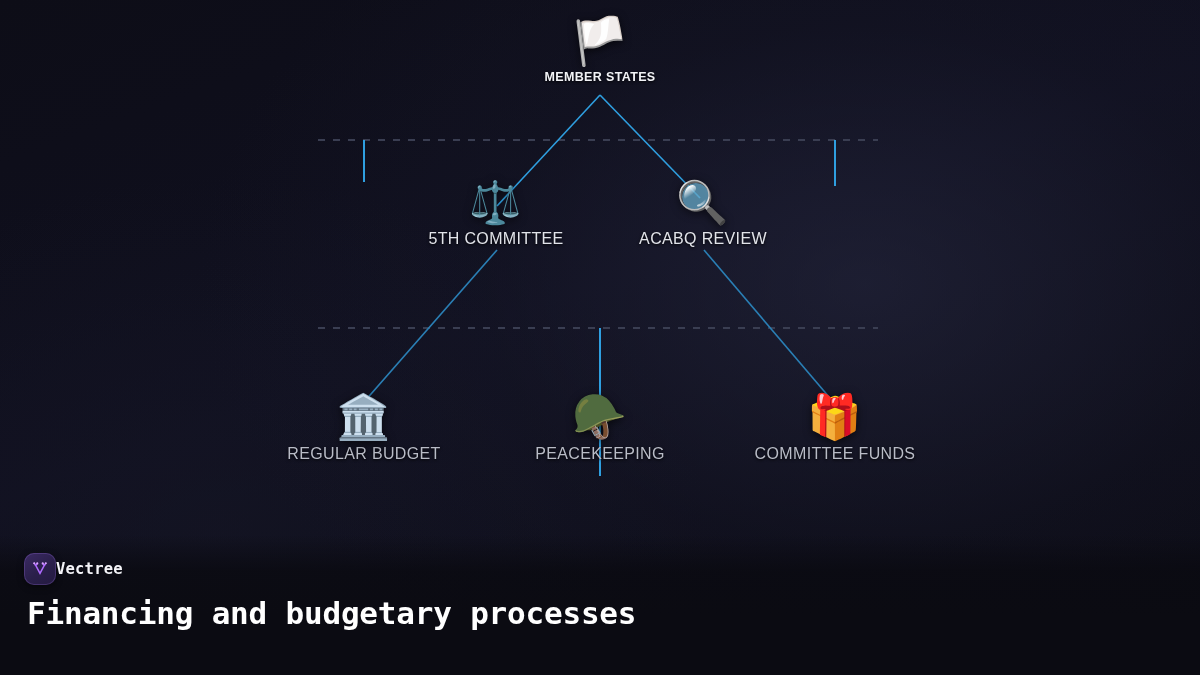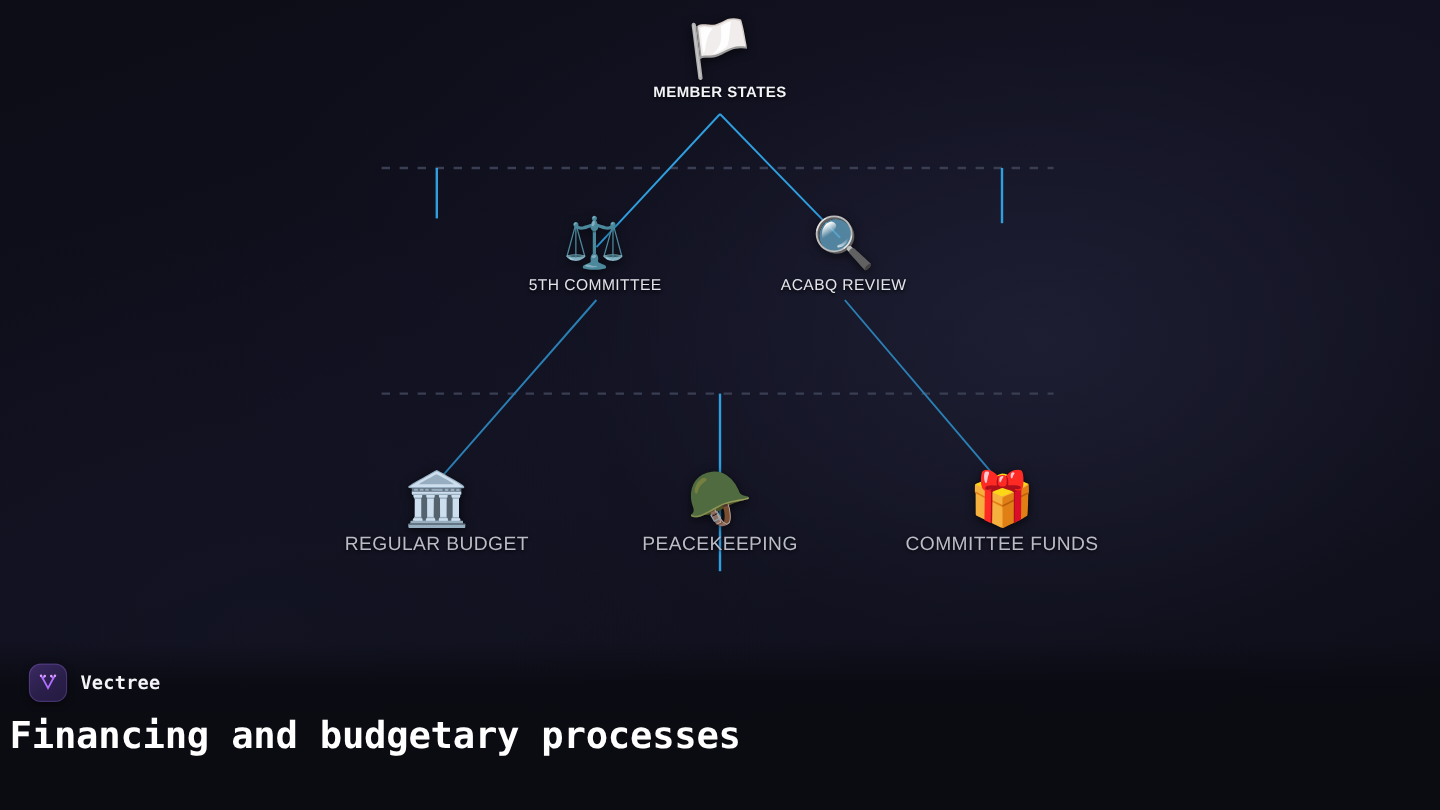--- a/index.html
+++ b/index.html
@@ -60,21 +60,21 @@
   .tier-root .node-icon { font-size: 46px; }
   .tier-root .node-label {
     font-size: 12.5px;
     font-weight: bold;
     color: #f2f3f7;
     text-shadow: 0 1px 3px rgba(0,0,0,0.9);
   }
 
   .tier-mid .node-icon { font-size: 42px; }
   .tier-mid .node-label {
-    font-size: 13px;
+    font-size: 16px;
     font-weight: normal;
     color: #e2e4ea;
     text-shadow: 0 1px 3px rgba(0,0,0,0.9);
   }
 
   .tier-leaf .node-icon { font-size: 44px; }
   .tier-leaf .node-label {
     font-size: 16px;
     font-weight: normal;
     color: #b9bcc7;
@@ -93,21 +93,20 @@
     background: linear-gradient(180deg, rgba(10,10,17,0.0) 0%, rgba(10,10,17,0.85) 26%, #0b0b12 58%);
     z-index: 6;
   }
 
   #brand {
     position: absolute;
     left: 24px;
     top: 18px;
     display: flex;
     align-items: center;
-    gap: 11px;
   }
   #brand-logo {
     width: 32px;
     height: 32px;
     border-radius: 10px;
     background: linear-gradient(145deg, #3b2a63 0%, #2a1f4a 55%, #241a40 100%);
     box-shadow: inset 0 0 0 1px rgba(150,110,220,0.28), 0 2px 6px rgba(0,0,0,0.5);
     display: flex;
     align-items: center;
     justify-content: center;
@@ -115,21 +114,21 @@
   #brand-name {
     font-family: "DejaVu Sans Mono", "Liberation Mono", monospace;
     font-size: 15.5px;
     font-weight: bold;
     color: #f4f4f8;
     letter-spacing: 0.2px;
   }
 
   #headline {
     position: absolute;
-    left: 8px;
+    left: 27px;
     top: 62px;
     font-family: "DejaVu Sans Mono", "Liberation Mono", monospace;
     font-size: 31px;
     font-weight: bold;
     line-height: 1.07;
     color: #ffffff;
     letter-spacing: -0.2px;
     max-width: 760px;
   }
   #headline .hl-line { display: block; white-space: pre; }

